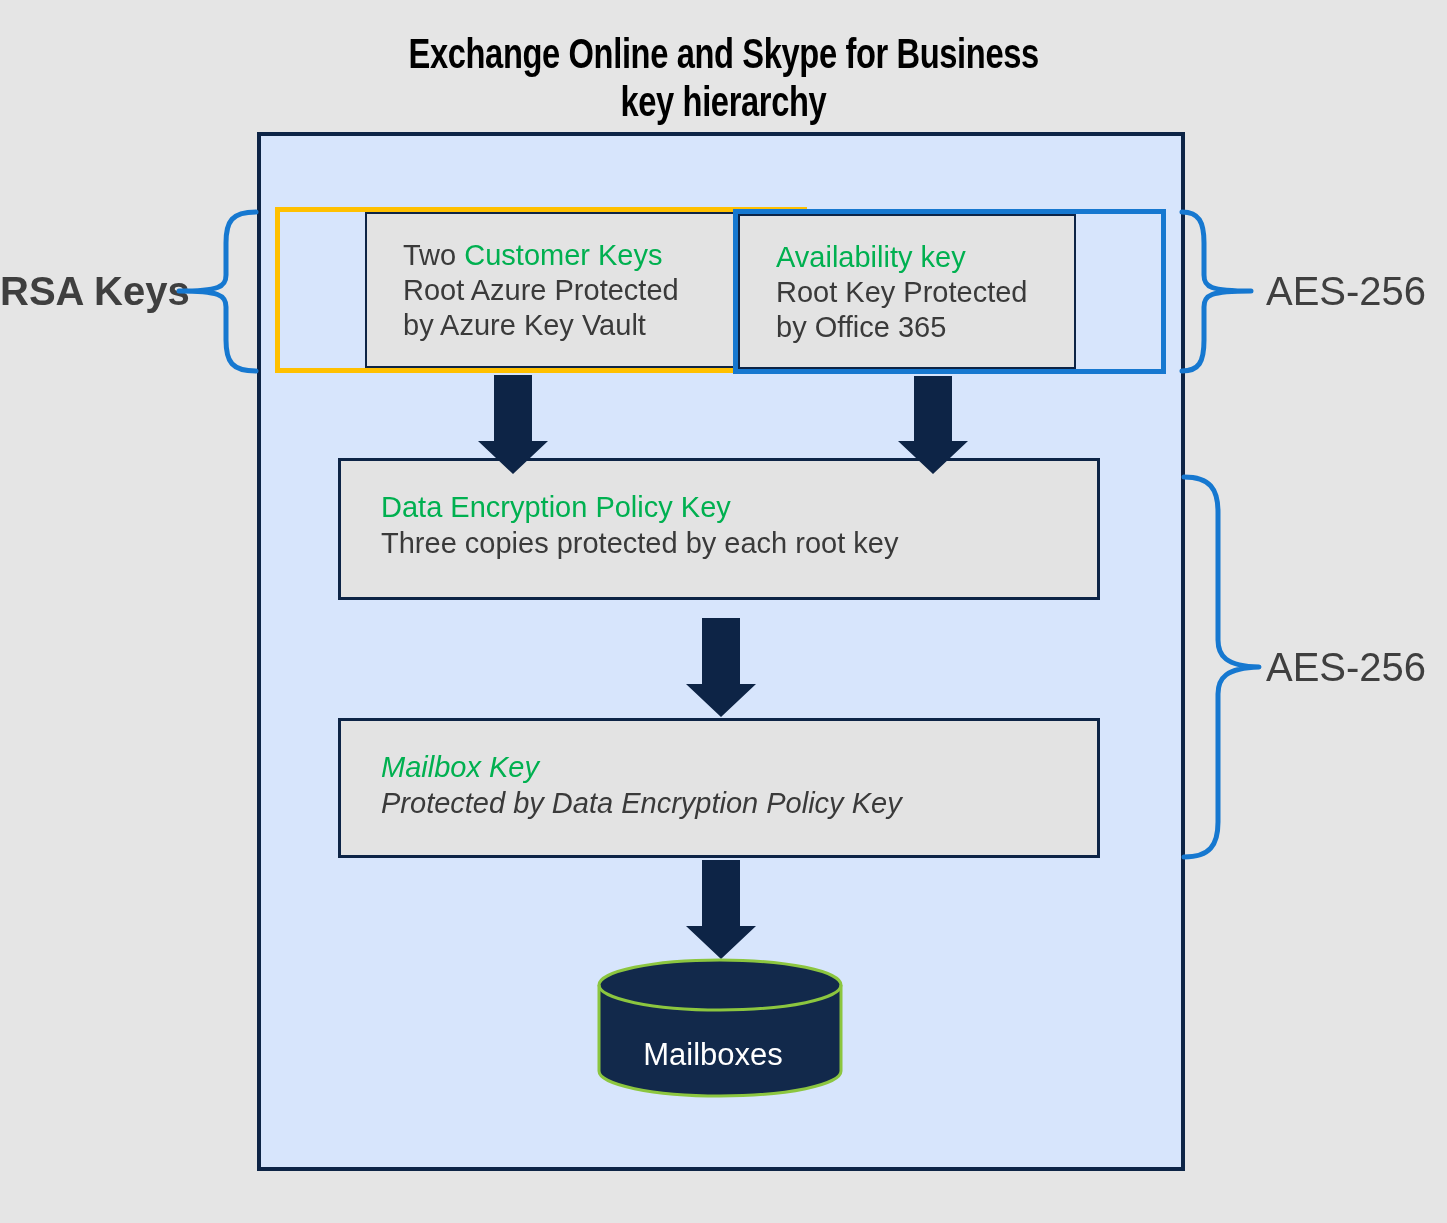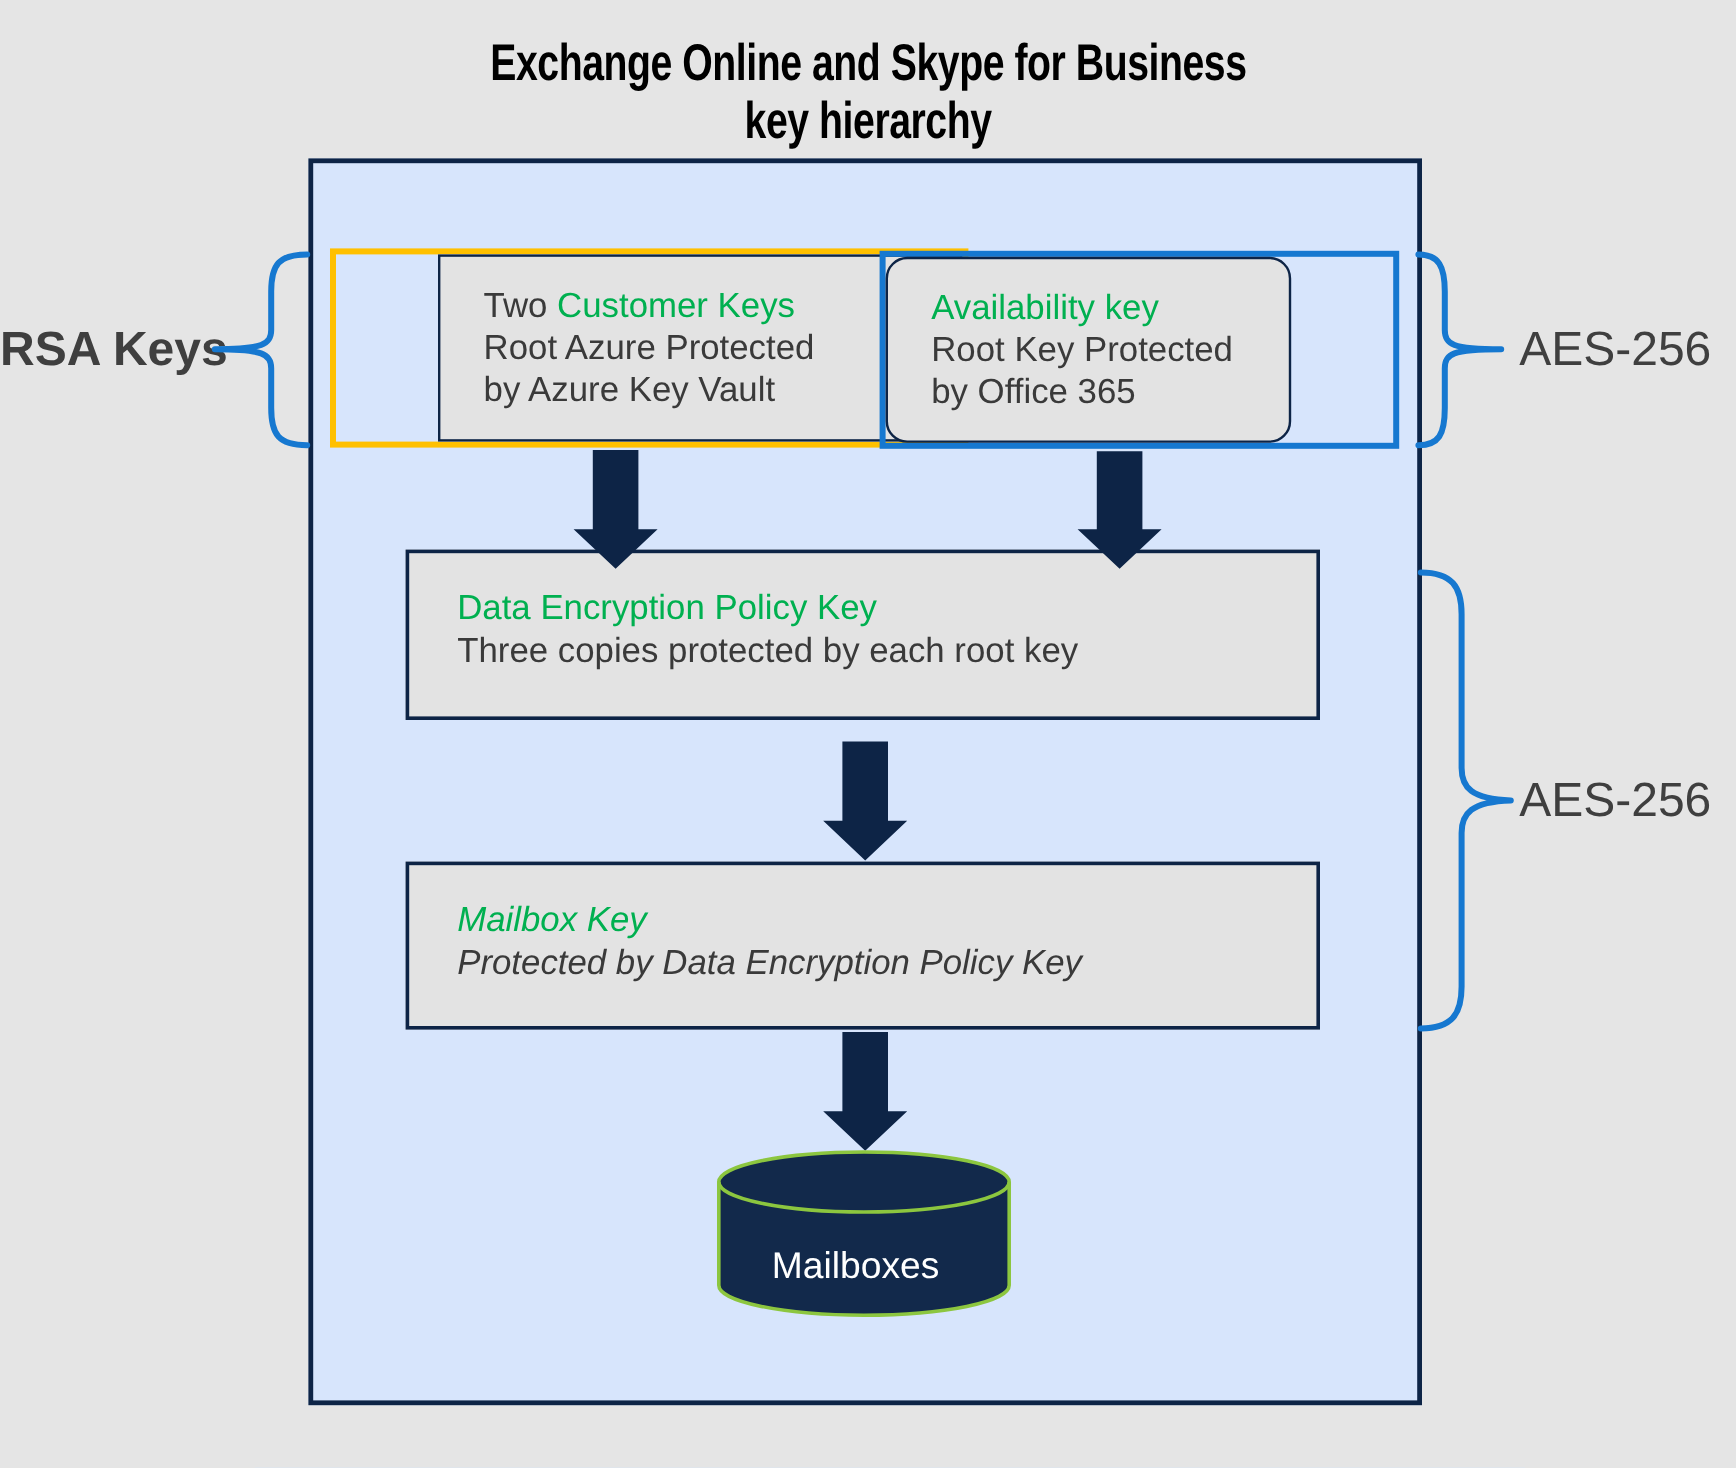--- a/index.html
+++ b/index.html
@@ -17,21 +17,21 @@
   .container{position:absolute;left:257px;top:132px;width:928px;height:1039px;
     background:#d7e5fc;border:4px solid #0d2446;box-sizing:border-box;}
 
   
   .frame{position:absolute;box-sizing:border-box;background:transparent;}
   .frame.orange{left:243px;top:207px;width:532px;height:166px;border:5px solid #ffc000;margin-left:32px;}
   .frame.blue{left:733px;top:209px;width:433px;height:165px;border:5px solid #1678d0;}
 
   .gray-panel{position:absolute;background:#e3e3e3;border:2px solid #0d2446;box-sizing:border-box;}
   .frame.orange .gray-panel{left:85px;top:0;right:0;bottom:0;}
-  .frame.blue  .gray-panel{left:0;top:0;right:85px;bottom:0;border-radius:18px;}
+  .frame.blue  .gray-panel{left:0;top:0;right:85px;bottom:0;}
 
   
   .key-box{position:absolute;background:#e3e3e3;border:3px solid #0d2446;box-sizing:border-box;}
   #dep-box{left:338px;top:458px;width:762px;height:142px;}
   #mailbox-box{left:338px;top:718px;width:762px;height:140px;font-style:italic;}
 
   .box-text{position:absolute;color:#3a3a3a;font-size:29px;line-height:35px;white-space:nowrap;}
   .frame .box-text{left:36px;top:24px;}
   .key-box .box-text{left:40px;top:28px;line-height:36px;}
   .g{color:#00b050;}

